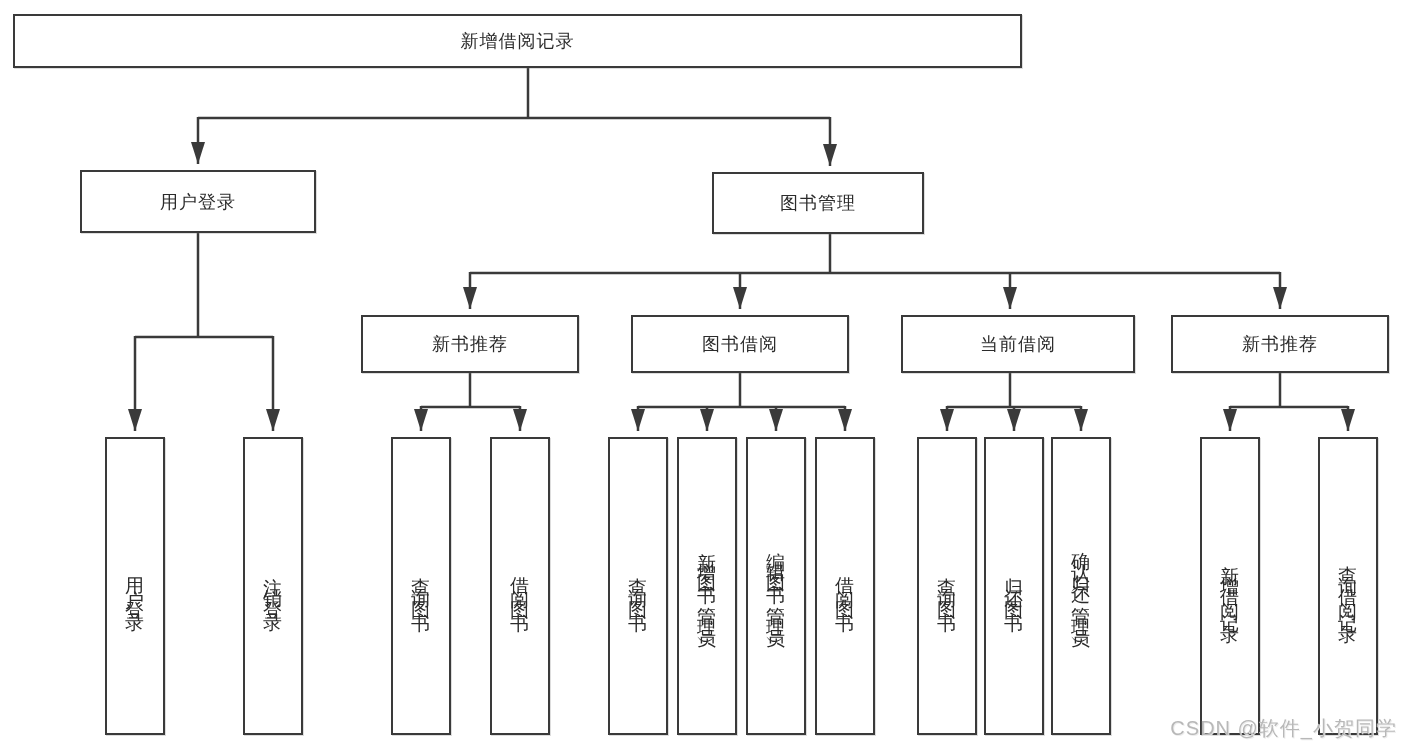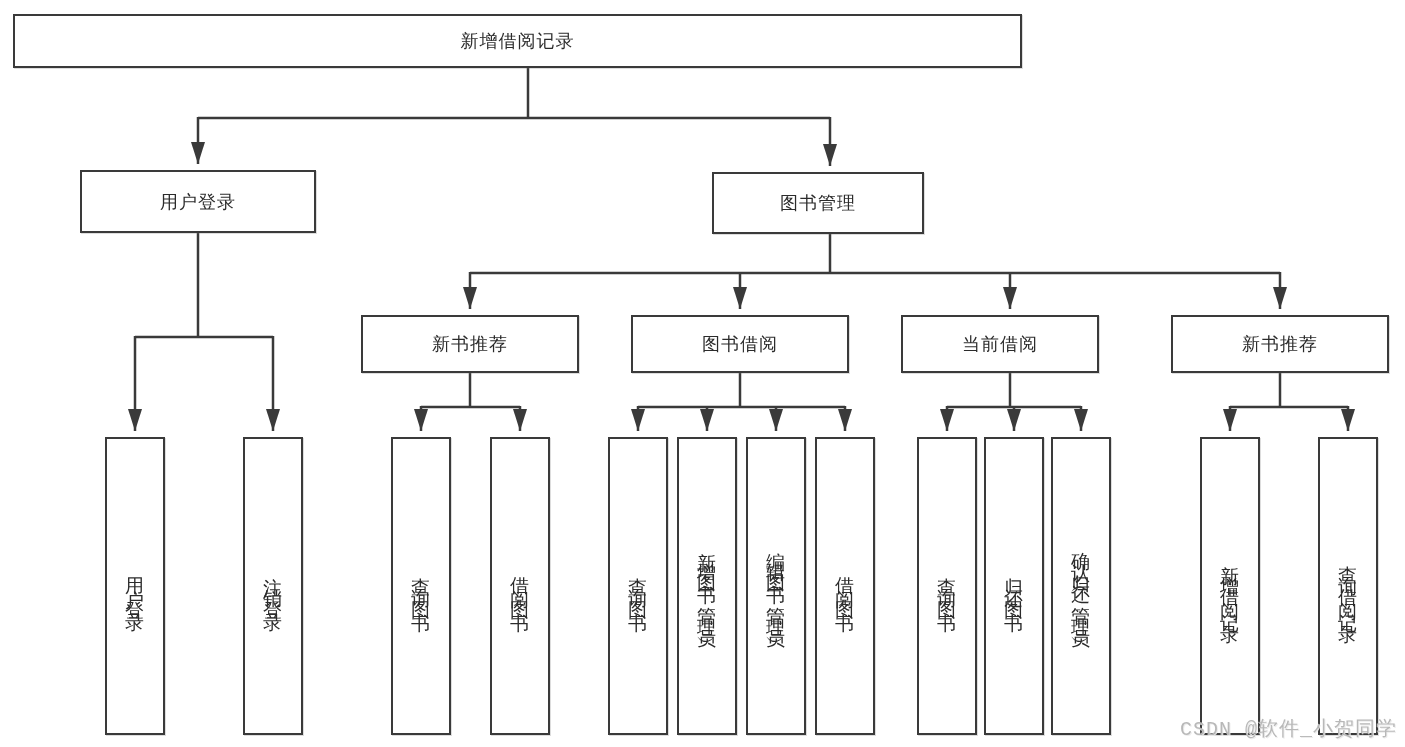--- a/index.html
+++ b/index.html
@@ -31,21 +31,20 @@
     letter-spacing:12px;
     line-height:1;
     white-space:nowrap;
   }
   .watermark{
     position:absolute;right:8px;bottom:5px;
     font-size:20px;letter-spacing:1px;
     color:var(--watermark);
     text-shadow:1px 1px 0 rgba(235,235,235,.9);
     white-space:nowrap;
-    font-family:Liberation Mono, monospace;
   }
 </style>
 </head>
 <body>
 
 <div class="canvas">
 
   <svg class="wires" width="1405" height="747" viewBox="0 0 1405 747" aria-hidden="true">
     <defs>
       <marker id="arw" viewBox="0 0 22 14" refX="22" refY="7" markerWidth="22" markerHeight="14" markerUnits="userSpaceOnUse" orient="auto">
@@ -104,21 +103,21 @@
   <div class="node" style="left:712px;top:172px;width:212px;height:62px;">
     <span class="hlabel">图书管理</span>
   </div>
 
   <div class="node" style="left:361px;top:315px;width:218px;height:58px;">
     <span class="hlabel">新书推荐</span>
   </div>
   <div class="node" style="left:631px;top:315px;width:218px;height:58px;">
     <span class="hlabel">图书借阅</span>
   </div>
-  <div class="node" style="left:901px;top:315px;width:198px;height:58px;">
+  <div class="node" style="left:901px;top:315px;width:234px;height:58px;">
     <span class="hlabel">当前借阅</span>
   </div>
   <div class="node" style="left:1171px;top:315px;width:218px;height:58px;">
     <span class="hlabel">新书推荐</span>
   </div>
 
   <div class="node vbox" style="left:105px;top:437px;">
     <span class="vtext">用户登录</span>
   </div>
   <div class="node vbox" style="left:243px;top:437px;">

